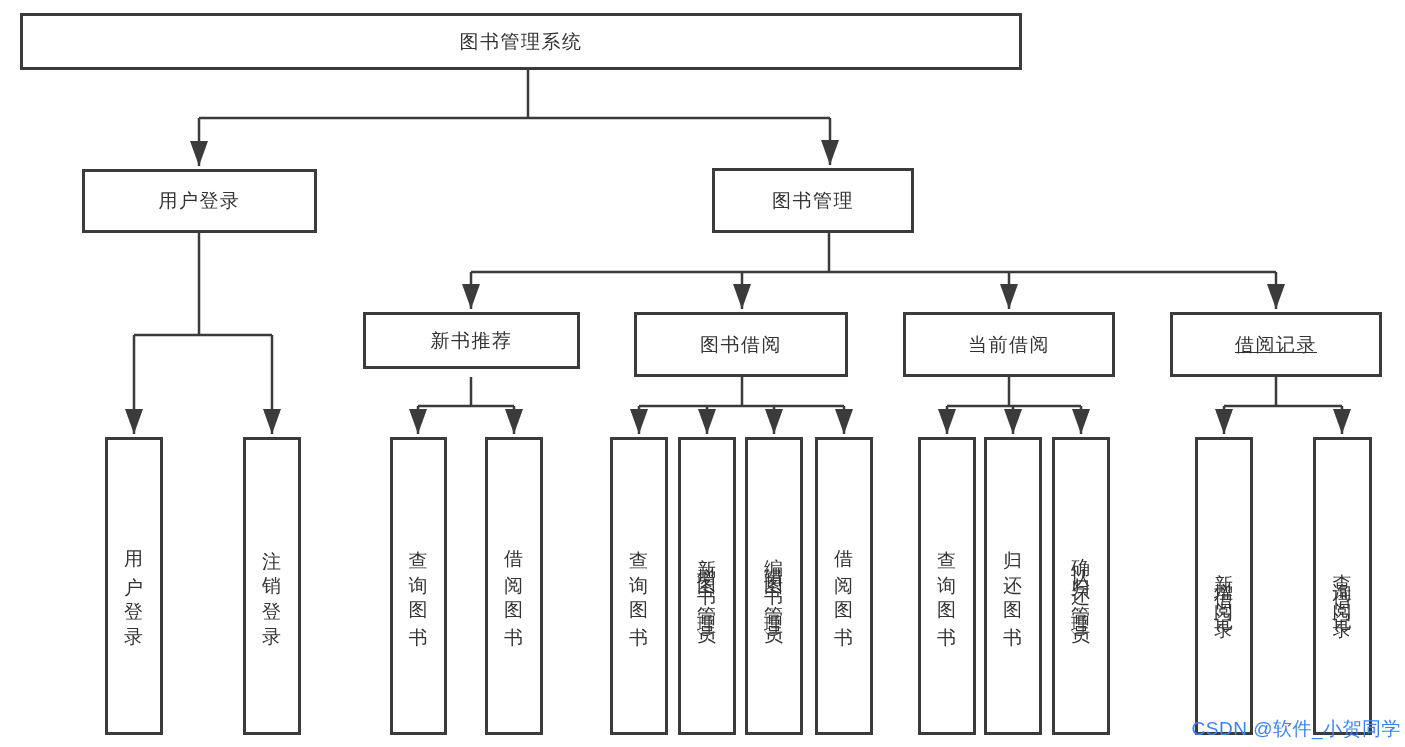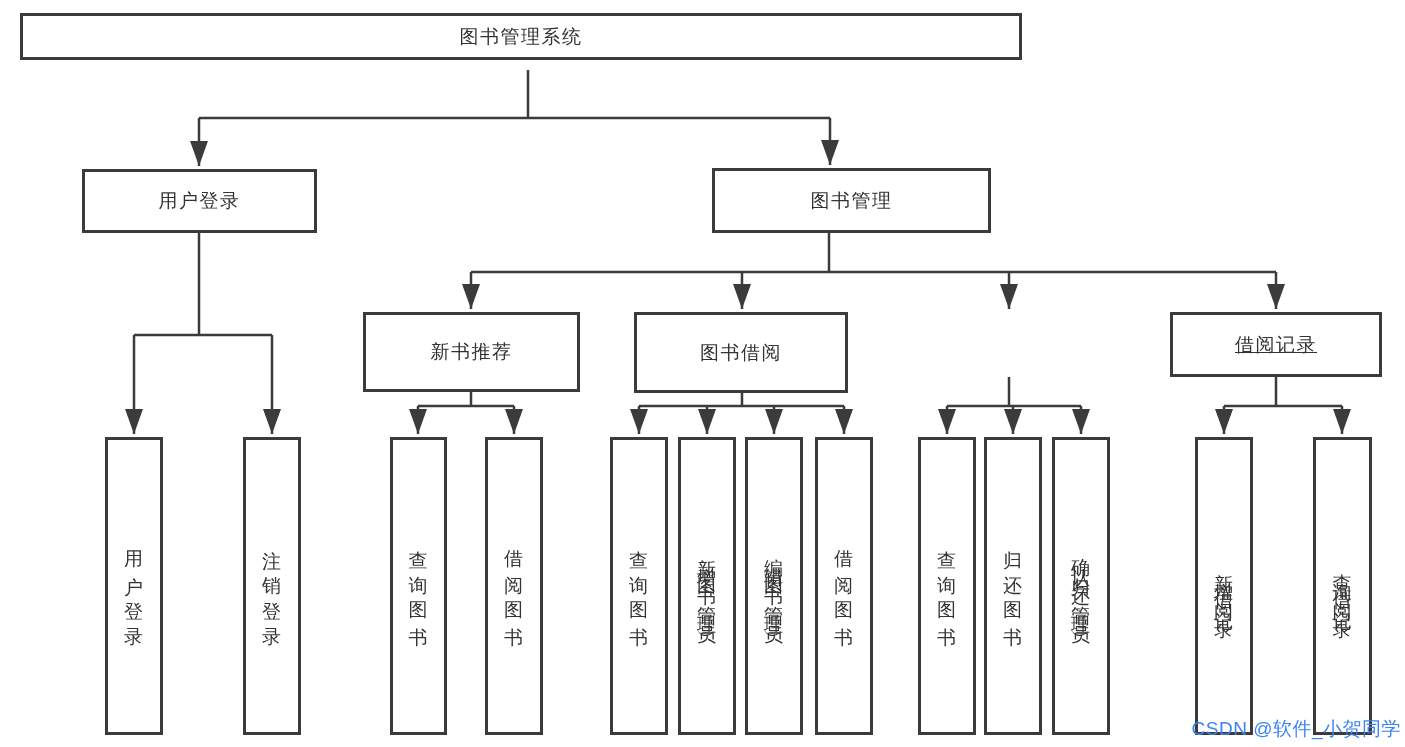--- a/index.html
+++ b/index.html
@@ -102,36 +102,39 @@
       <path d="M1013 406 L1013 434" marker-end="url(#arrow)"></path>
       <path d="M1081 406 L1081 434" marker-end="url(#arrow)"></path>
 
       <path d="M1276 377 L1276 406"></path>
       <path d="M1224 406 L1342 406"></path>
       <path d="M1224 406 L1224 434" marker-end="url(#arrow)"></path>
       <path d="M1342 406 L1342 434" marker-end="url(#arrow)"></path>
     </g>
   </svg>
 
-  <div class="node" style="left:20px; top:13px; width:1002px; height:47px;">
+  <div class="node" style="left:20px; top:13px; width:1002px; height:57px;">
     <span class="hlabel">图书管理系统</span>
   </div>
 
   <div class="node" style="left:82px; top:169px; width:235px; height:64px;">
     <span class="hlabel">用户登录</span>
   </div>
-  <div class="node" style="left:712px; top:168px; width:279px; height:65px;">
+  <div class="node" style="left:712px; top:168px; width:202px; height:65px;">
     <span class="hlabel">图书管理</span>
   </div>
 
-  <div class="node" style="left:363px; top:312px; width:217px; height:80px;">
+  <div class="node" style="left:363px; top:312px; width:217px; height:57px;">
     <span class="hlabel">新书推荐</span>
   </div>
-  <div class="node" style="left:634px; top:312px; width:214px; height:81px;">
+  <div class="node" style="left:634px; top:312px; width:214px; height:65px;">
     <span class="hlabel">图书借阅</span>
+  </div>
+  <div class="node" style="left:903px; top:312px; width:212px; height:65px;">
+    <span class="hlabel">当前借阅</span>
   </div>
   <div class="node" style="left:1170px; top:312px; width:212px; height:65px;text-decoration:underline;">
     <span class="hlabel">借阅记录</span>
   </div>
 
   <div class="node leaf" style="left:105px; top:437px; width:58px; height:298px;">
     <span class="leaf-label spread">用户登录</span>
   </div>
   <div class="node leaf" style="left:243px; top:437px; width:58px; height:298px;">
     <span class="leaf-label spread">注销登录</span>

